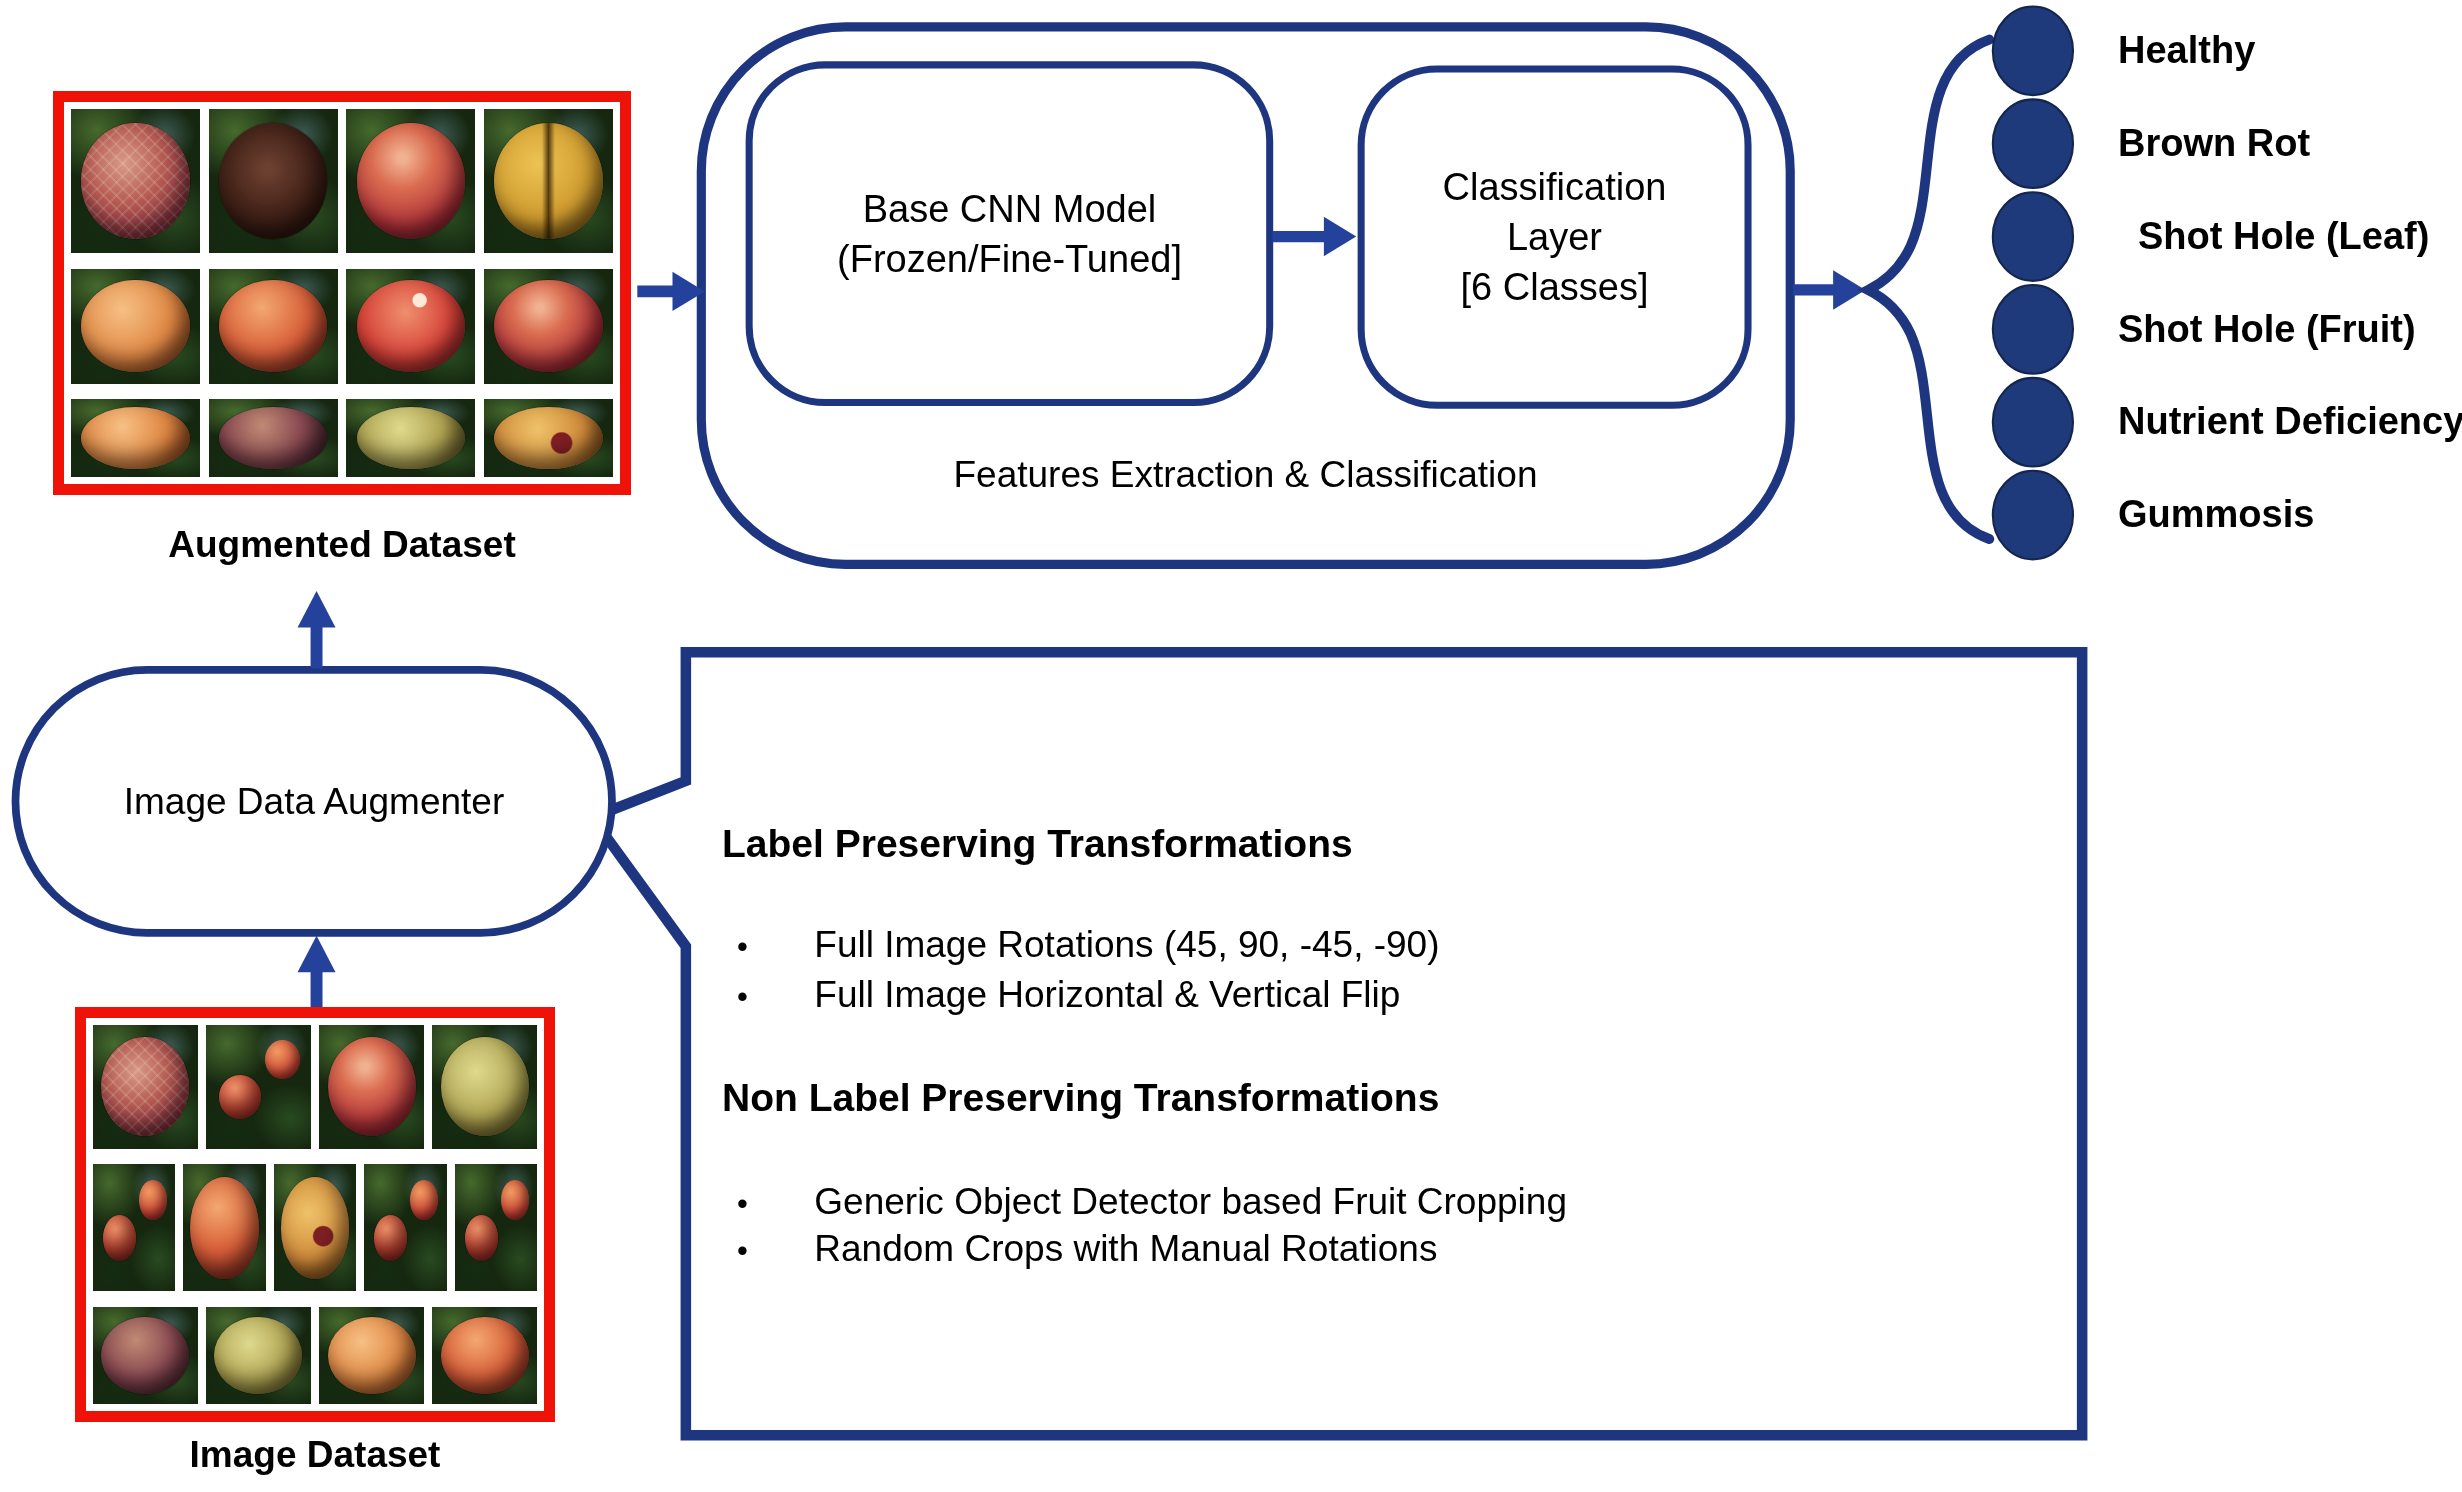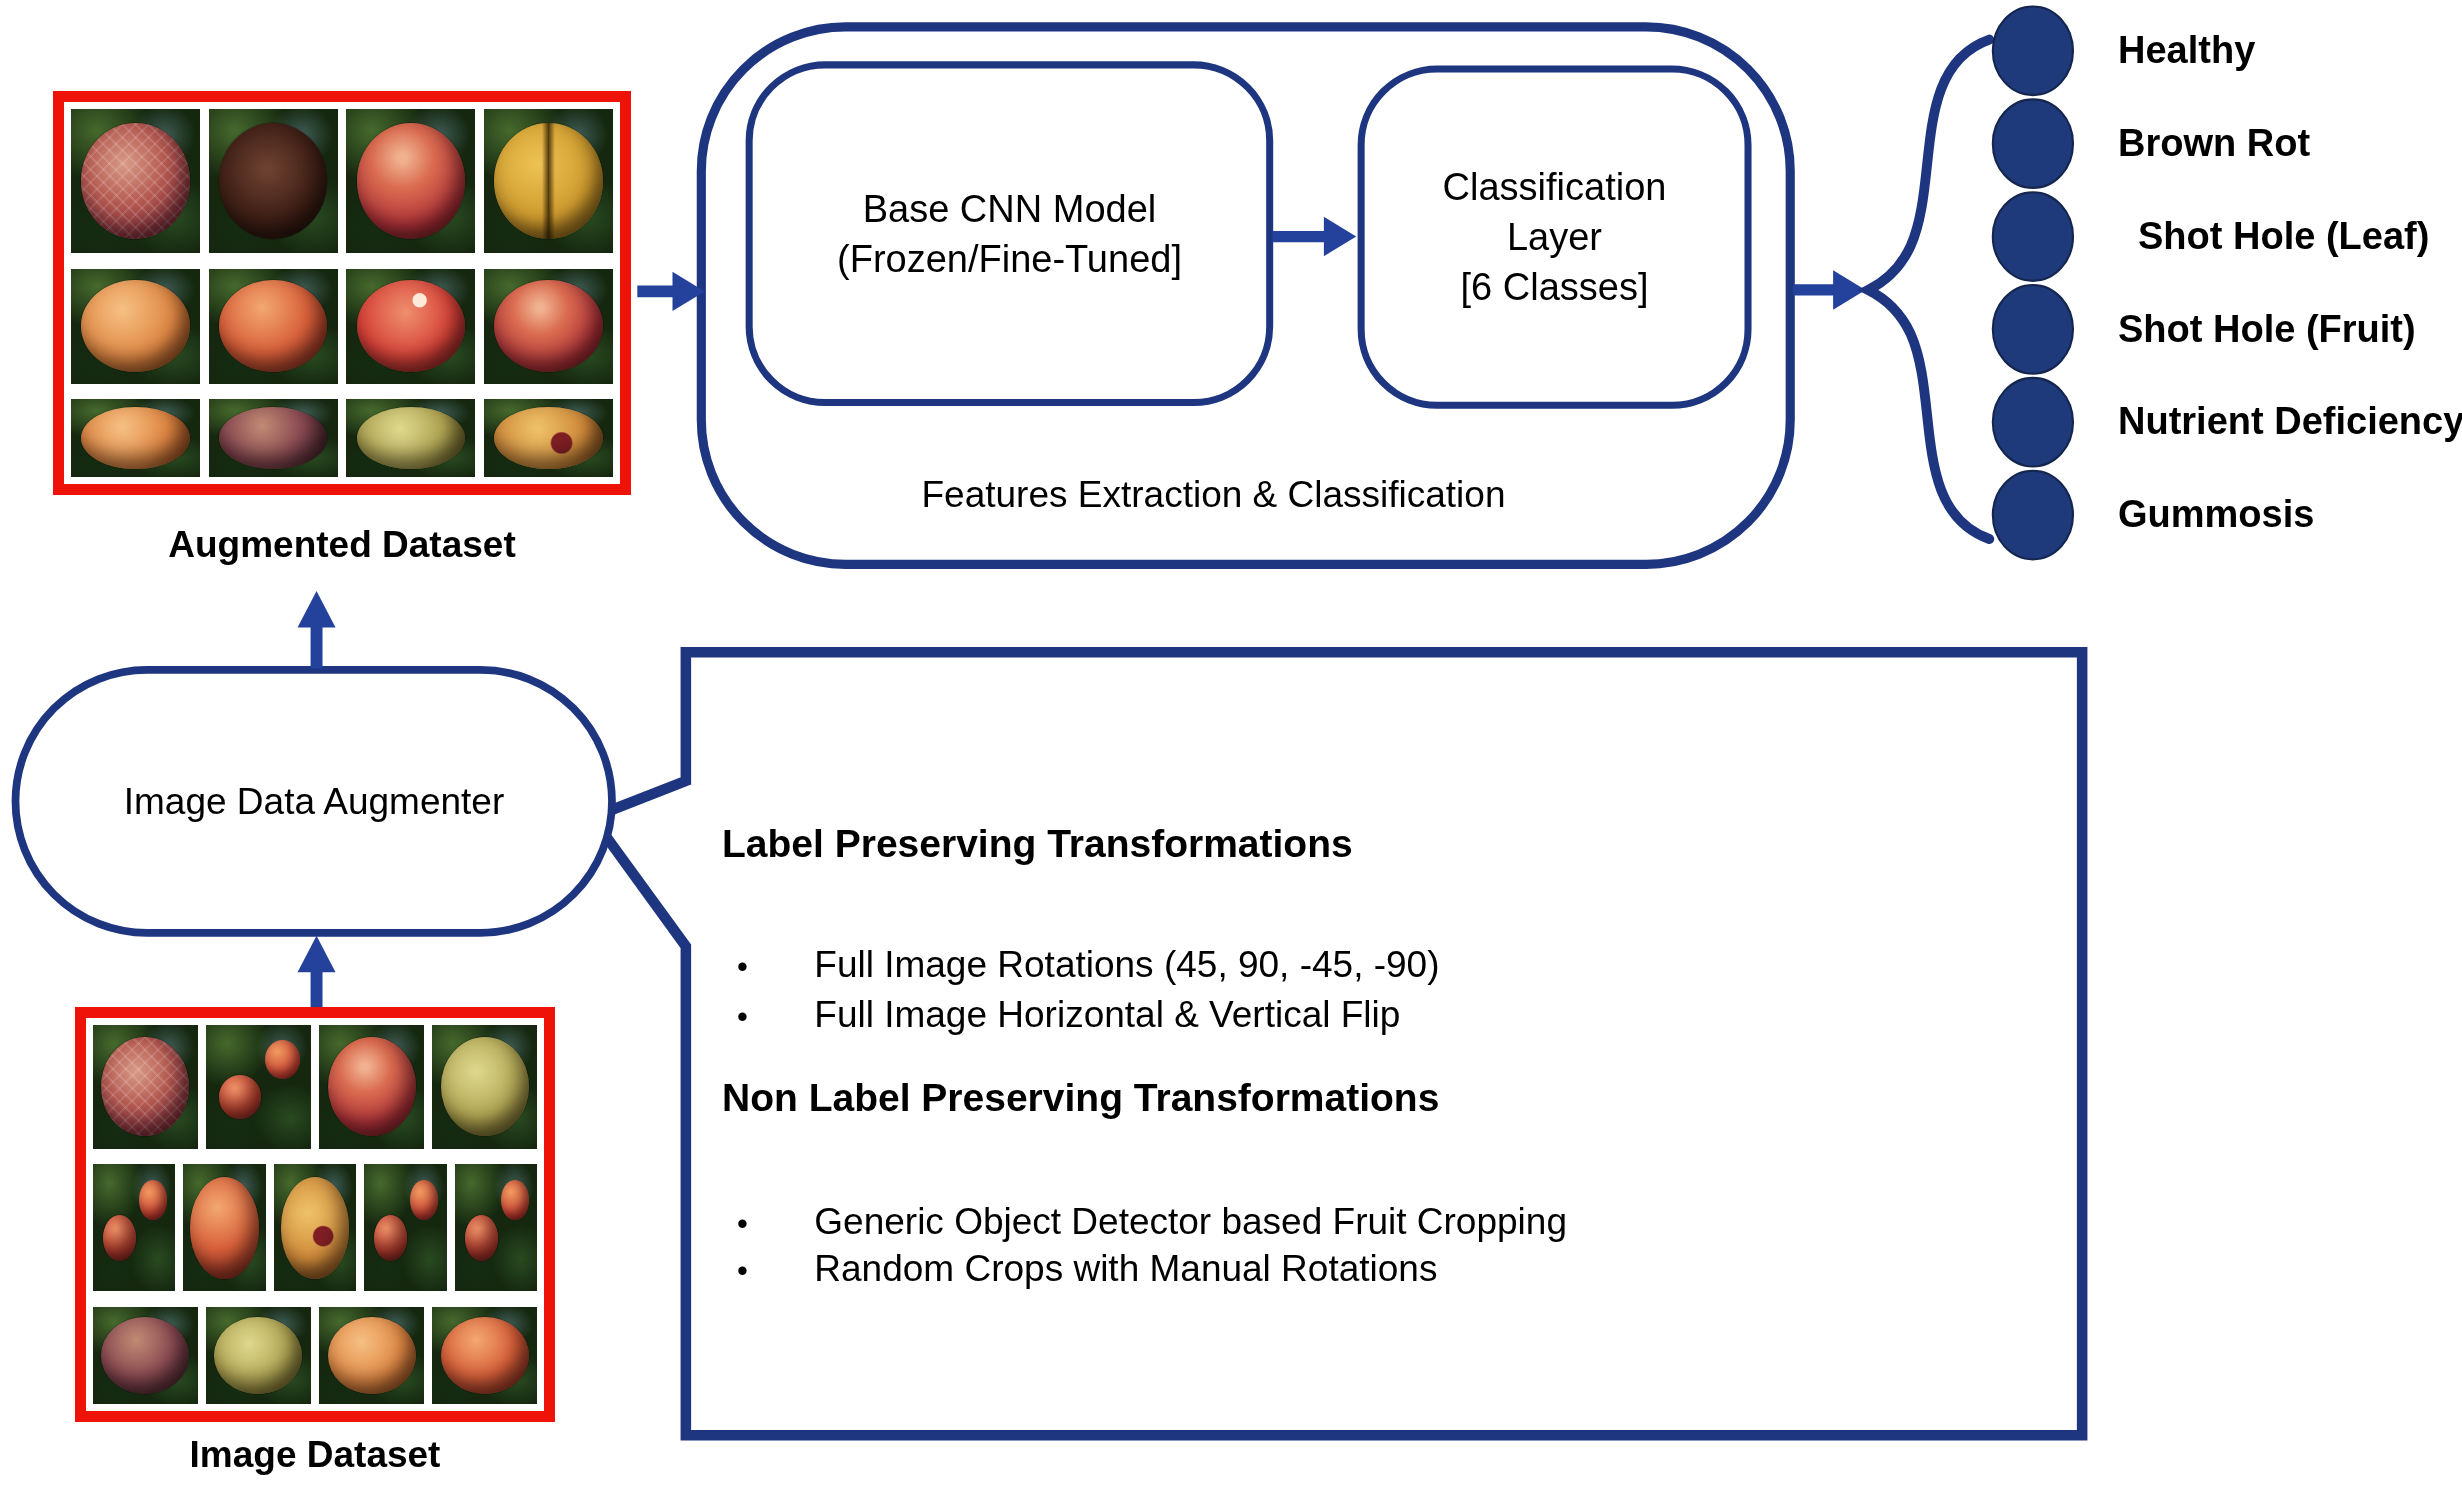--- a/index.html
+++ b/index.html
@@ -59,21 +59,21 @@
   }
 
   .panel-label{font-weight:bold;font-size:37px;text-align:center;}
   .box-text{font-size:38px;line-height:1.32;}
   .caption{font-size:37px;}
   .bubble-text{font-size:37px;}
   .class-label{font-weight:bold;font-size:38px;line-height:49px;white-space:nowrap;}
   .co-heading{font-weight:bold;font-size:39px;white-space:nowrap;}
   .bullet-row{display:flex;align-items:baseline;font-size:37px;white-space:nowrap;}
   .bullet-dot{width:18.3px;font-size:31px;}
-  .bullet-text{margin-left:59px;margin-top:20px;}
+  .bullet-text{margin-left:59px;}
 </style>
 </head>
 <body>
 
 <div class="canvas">
 
   <svg class="layer" viewBox="0 0 3500 2122">
 
     <path d="M975,927 L2960,927 L2960,2040 L975,2040 L975,1345 L842,1162 L975,1110 Z" class="shape" stroke-width="15"></path>
 
@@ -217,21 +217,21 @@
         </div>
       </div>
   </div>
   <div class="abs center panel-label" style="left:75px;top:1434px;width:480px;height:42px;">Image Dataset</div>
 
   <div class="abs center box-text prewrap" style="left:749px;top:65px;width:521px;height:338px;">Base CNN Model
 (Frozen/Fine-Tuned]</div>
   <div class="abs center box-text prewrap" style="left:1361px;top:69px;width:387px;height:336px;">Classification
 Layer
 [6 Classes]</div>
-  <div class="abs center caption" style="left:669px;top:449px;width:1089px;height:51px;margin-top:20px;">Features Extraction &amp; Classification</div>
+  <div class="abs center caption" style="left:701px;top:449px;width:1089px;height:51px;">Features Extraction &amp; Classification</div>
 
   <div class="abs center bubble-text" style="left:15.5px;top:670px;width:597px;height:263px;">Image Data Augmenter</div>
 
   <div class="abs class-label" style="left:2118px;top:26px;height:49px;">Healthy</div>
   <div class="abs class-label" style="left:2118px;top:119px;height:49px;">Brown Rot</div>
   <div class="abs class-label" style="left:2118px;top:212px;height:49px;margin-left:20px;">Shot Hole (Leaf)</div>
   <div class="abs class-label" style="left:2118px;top:305px;height:49px;">Shot Hole (Fruit)</div>
   <div class="abs class-label" style="left:2118px;top:397px;height:49px;">Nutrient Deficiency</div>
   <div class="abs class-label" style="left:2118px;top:490px;height:49px;">Gummosis</div>
 

